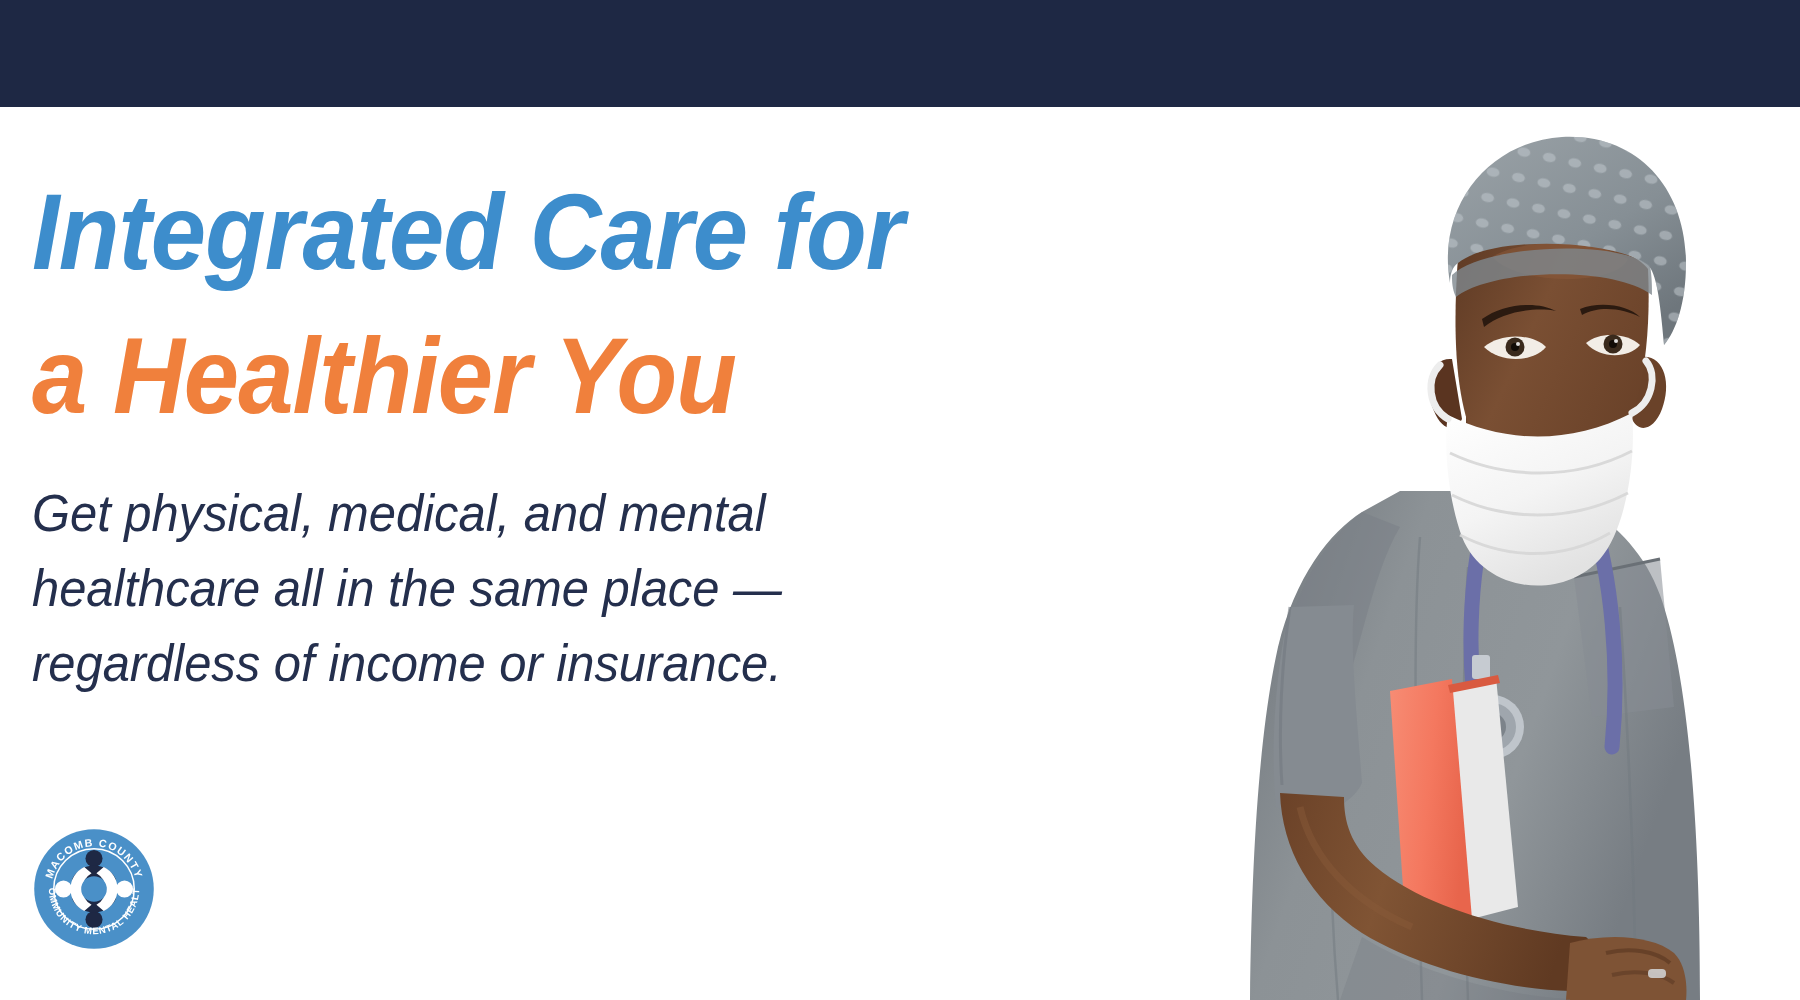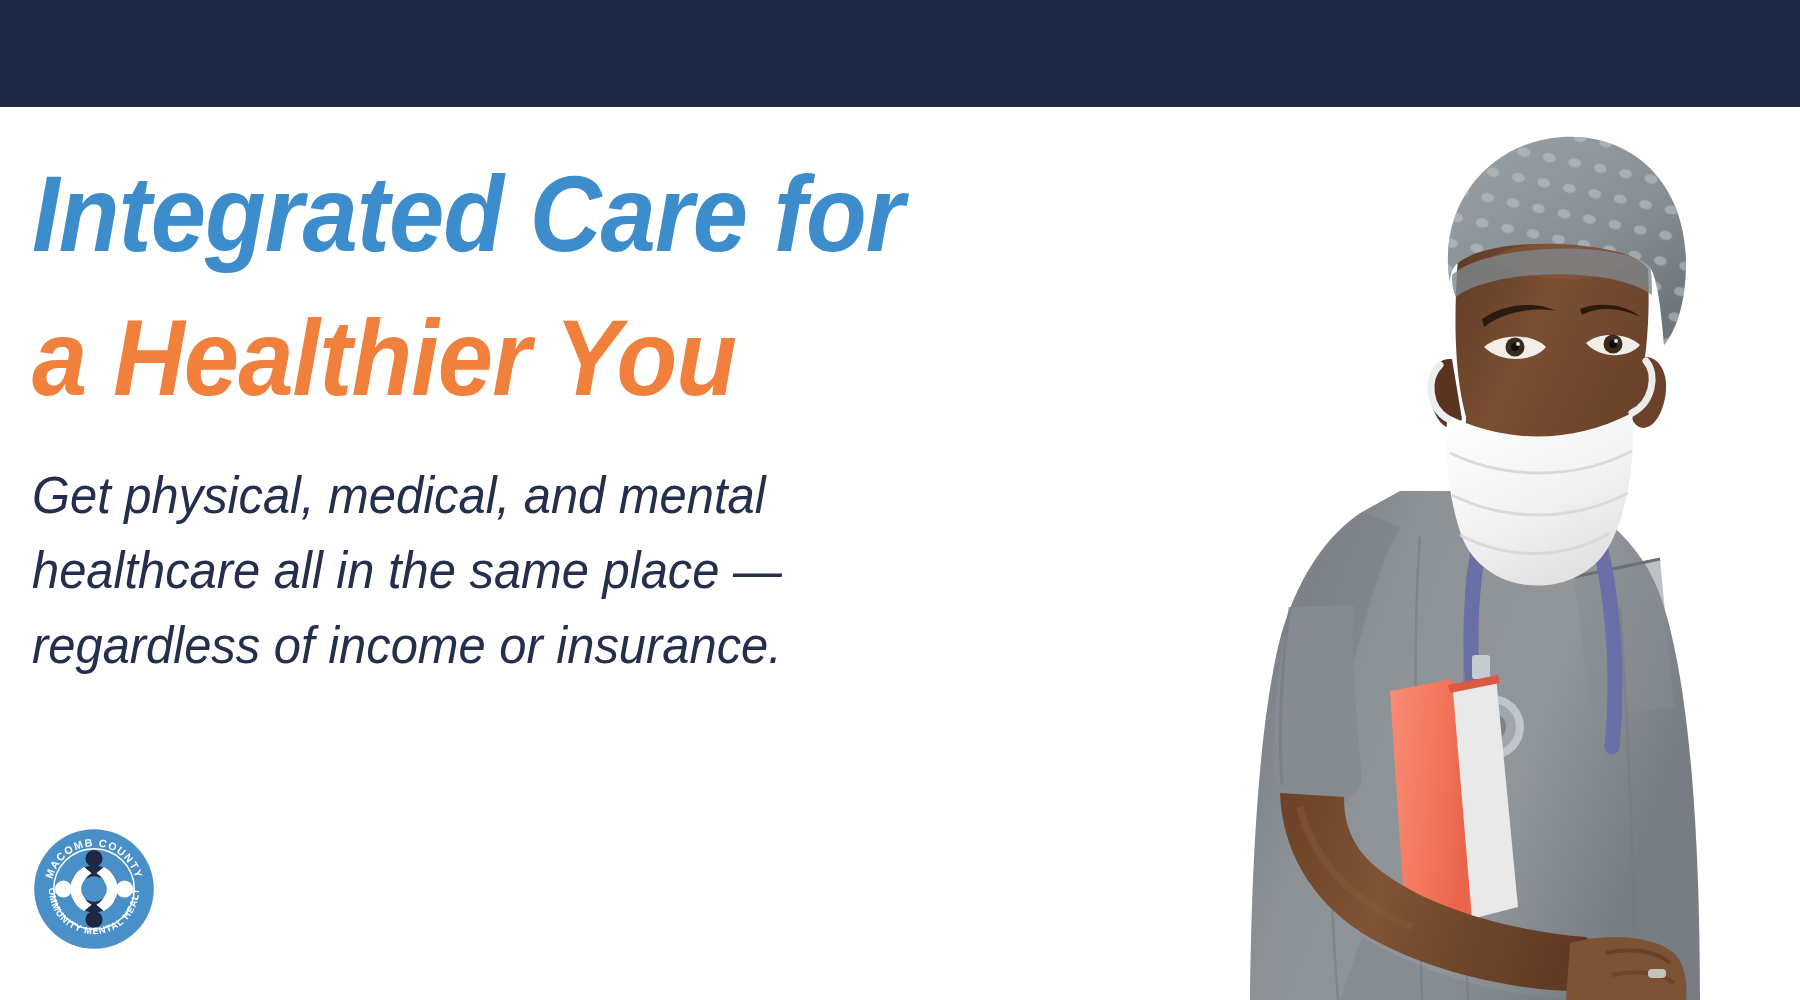--- a/index.html
+++ b/index.html
@@ -25,21 +25,21 @@
     position: absolute;
     left: 0; top: 0;
     width: 1800px;
     height: 107px;
     background: #1E2844;
   }
   
   #textblock {
     position: absolute;
     left: 32px;
-    top: 142px;
+    top: 160px;
     width: 1060px;
   }
   .headline {
     font-family: "Liberation Sans Narrow", "Liberation Sans", sans-serif;
     font-weight: 700;
     font-style: italic;
     font-size: 108px;
     line-height: 144px;
     letter-spacing: -1px;
     white-space: nowrap;

